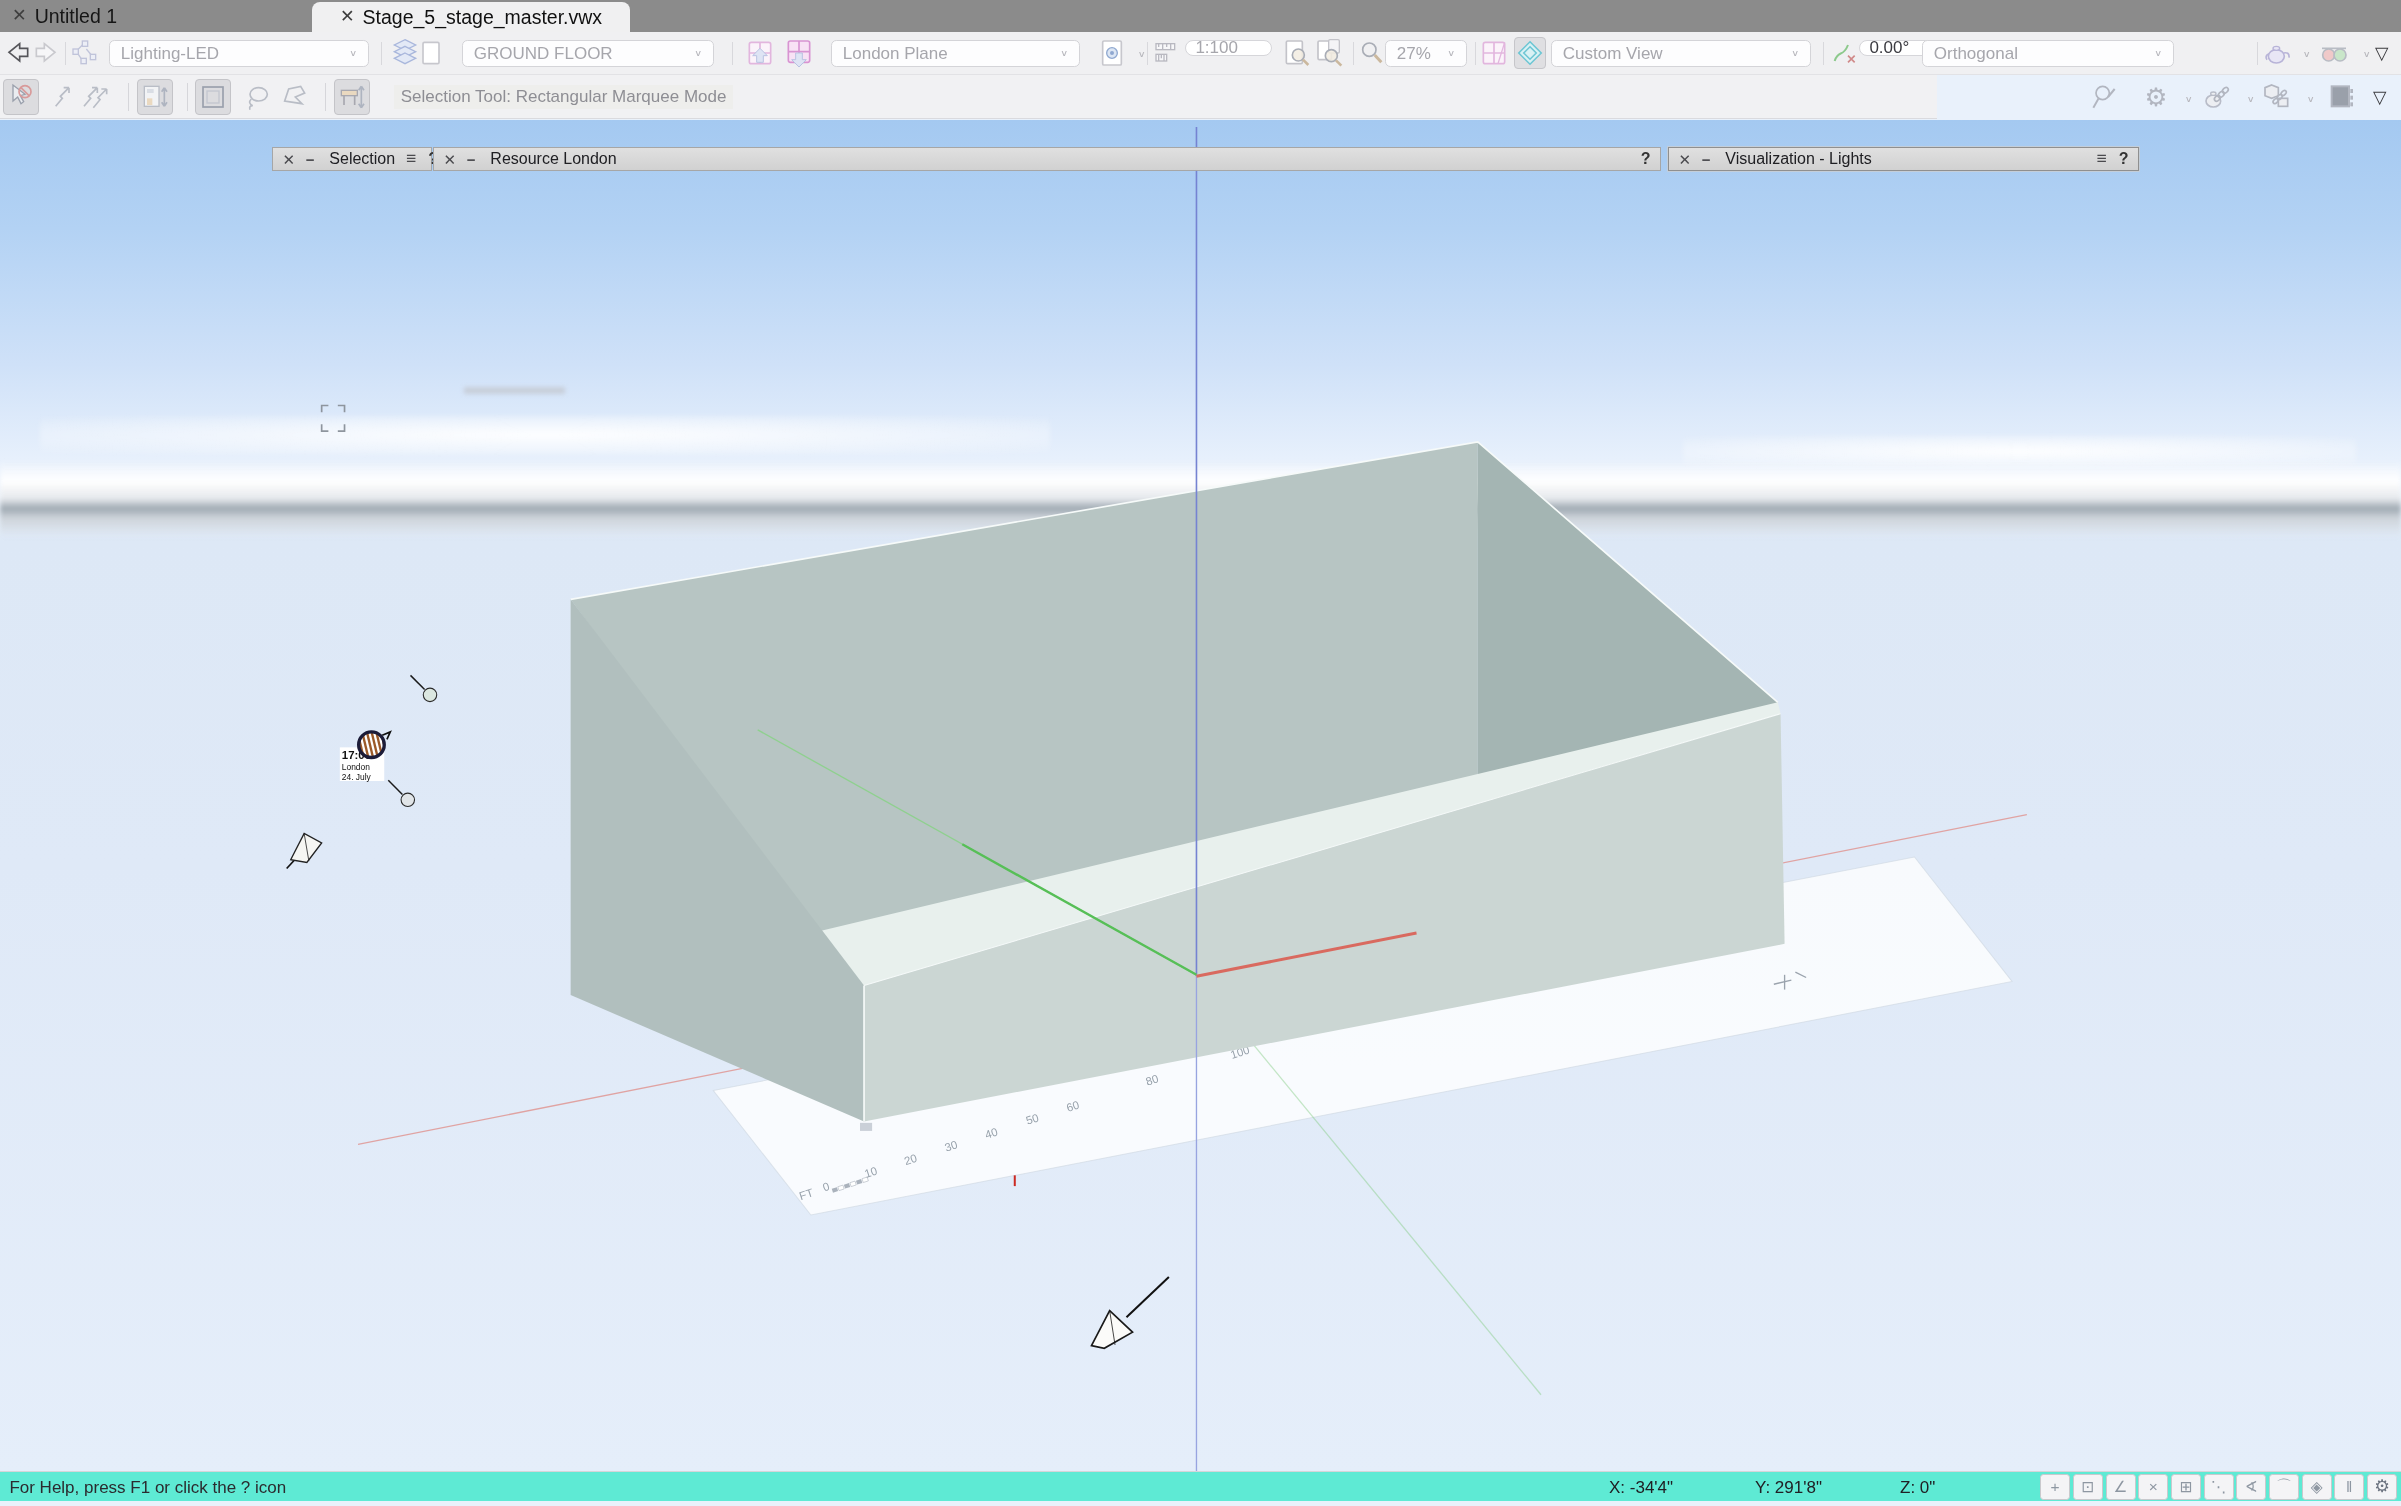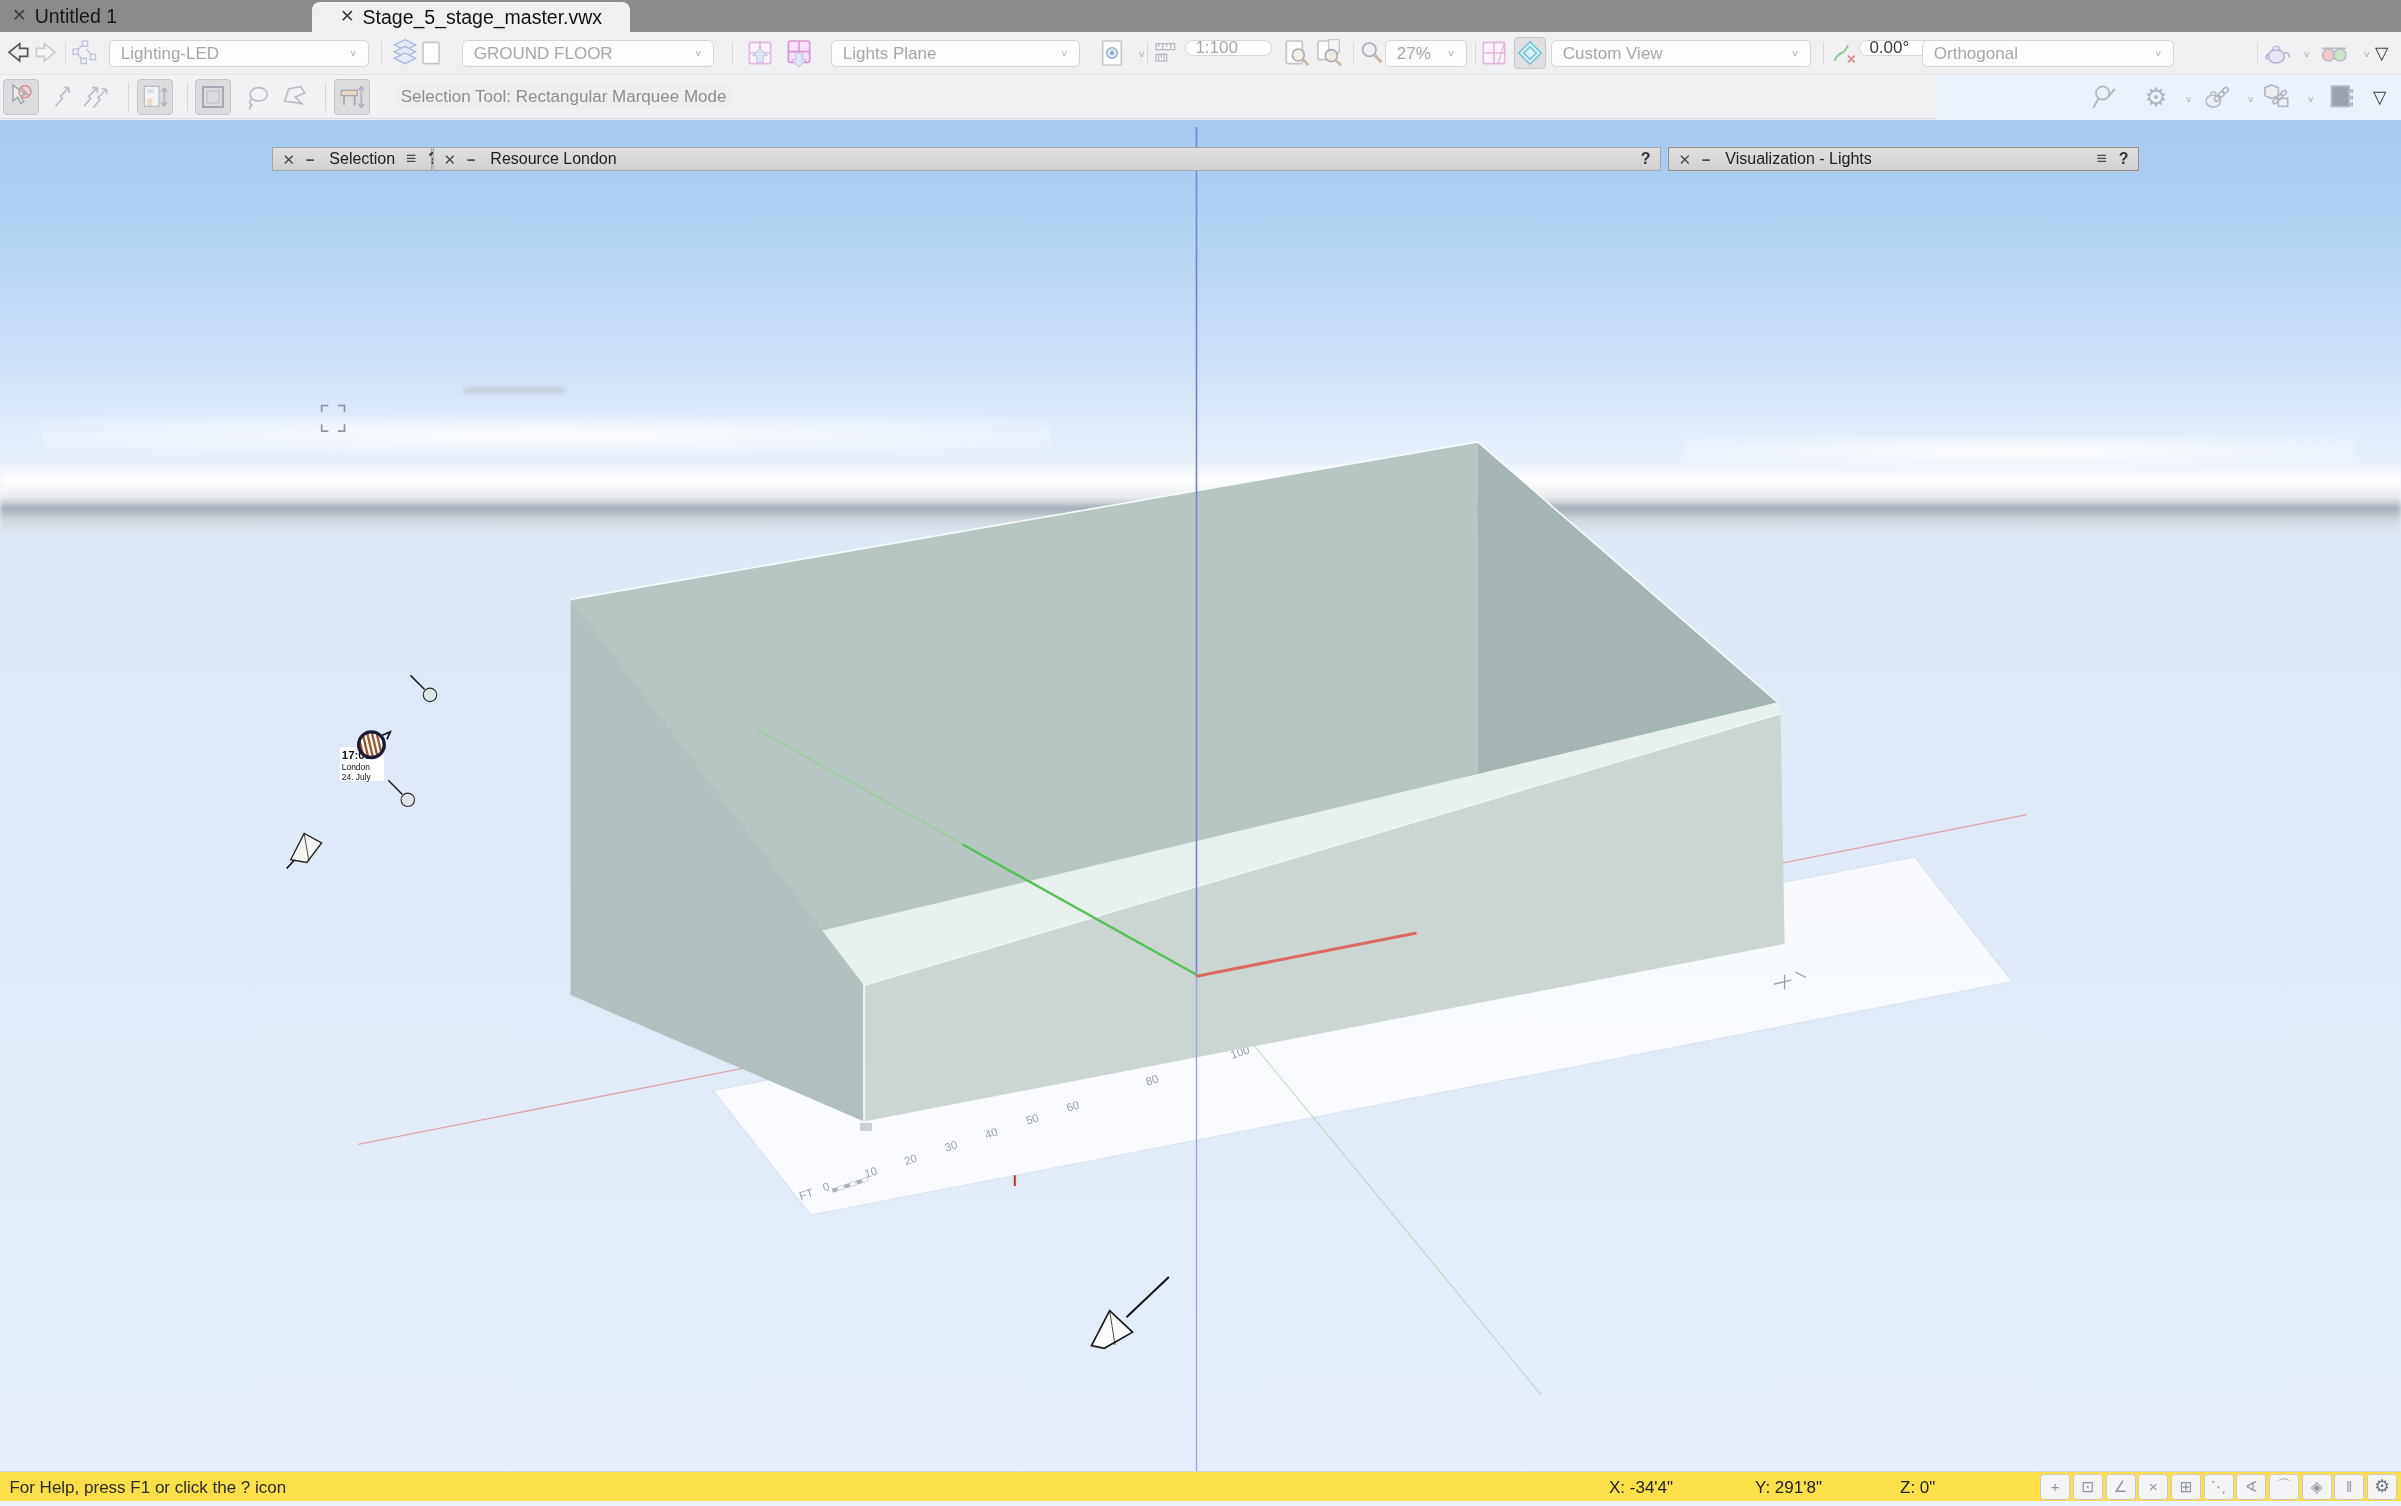--- a/index.html
+++ b/index.html
@@ -33,21 +33,21 @@
   .streak{position:absolute;left:464px;top:267px;width:101px;height:6.7px;background:#c3c8d0;opacity:.75;filter:blur(2px)}
   .scene{position:absolute;left:0;top:0;width:2401px;height:1357px}
   .palette{position:absolute;top:27px;height:24px;background:linear-gradient(#e0e0e0,#d1d1d1);border:0.7px solid #a6a6a6;display:flex;align-items:center;gap:10.8px;padding:0 9.4px;font-size:16px;color:#202024}
   .palette.front{border-color:#8f8f8f;box-shadow:0 0 0 0.7px #cfcfcf}
   .pico{font-size:15px;color:#4a4a4e;line-height:1}
   .pmin{font-weight:bold}
   .ptitle{margin-left:4px;white-space:nowrap}
   .pright{margin-left:auto;display:flex;gap:12px;align-items:center}
   .phelp{font-weight:bold;font-size:16px;color:#333}
   
-  .statusbar{position:absolute;left:0;top:1471px;width:2401px;height:30px;background:#fde047;border-top:0.7px solid #d5d5d8}
+  .statusbar{position:absolute;left:0;top:1471px;width:2401px;height:30px;background:#5eead4;border-top:0.7px solid #d5d5d8}
   .help{position:absolute;left:9.4px;top:6px;font-size:17px;color:#2b2b2f}
   .coord{position:absolute;top:6px;font-size:17px;color:#202024}
   .snaps{position:absolute;right:4px;top:2px;display:flex;gap:2.7px}
   .snapbtn{width:30px;height:25.6px;background:#f4f4f6;border:0.7px solid #c9c9cd;border-radius:3.4px;display:flex;align-items:center;justify-content:center;font-size:15.5px;color:#8e97a2}
   .snapbtn.last{color:#6d7480;font-size:17.5px}
   svg text{font-family:"Liberation Sans",sans-serif}
 </style>
 </head>
 <body>
 
@@ -117,21 +117,21 @@
       </svg>
   </span>
   <span class="ibtn" style="left:783px">
     <svg width="32" height="32" viewBox="0 0 48 48">
         <rect x="8" y="6" width="32" height="32" rx="3" fill="#f8e2f5" stroke="#d894d2" stroke-width="2.5"></rect>
         <path d="M8 22 H40 M24 6 V38" stroke="#d894d2" stroke-width="2.5"></path>
         <path d="M19 24 h10 v10 h6 L24 45 13 34 h6 Z" fill="#dee4f4" stroke="#b9c2e2" stroke-width="1.5"></path>
       </svg>
   </span>
   <div class="dd" style="left:831px;width:249px">
-    <span class="lbl">Lights Plane</span>
+    <span class="lbl">London Plane</span>
     <span class="chev">∨</span>
   </div>
   <span class="ibtn" style="left:1096px">
     <svg width="32" height="32" viewBox="0 0 48 48">
         <rect x="10" y="6" width="28" height="36" rx="2" fill="#ffffff" stroke="#c7c7cd" stroke-width="2.5"></rect>
         <circle cx="24" cy="24" r="8" fill="#dce6f4" stroke="#8fa8d0" stroke-width="2"></circle>
         <circle cx="24" cy="24" r="3" fill="#8fa8d0"></circle>
       </svg>
   </span>
   <span class="chev" style="position:absolute;left:1131px;top:16px">∨</span>

